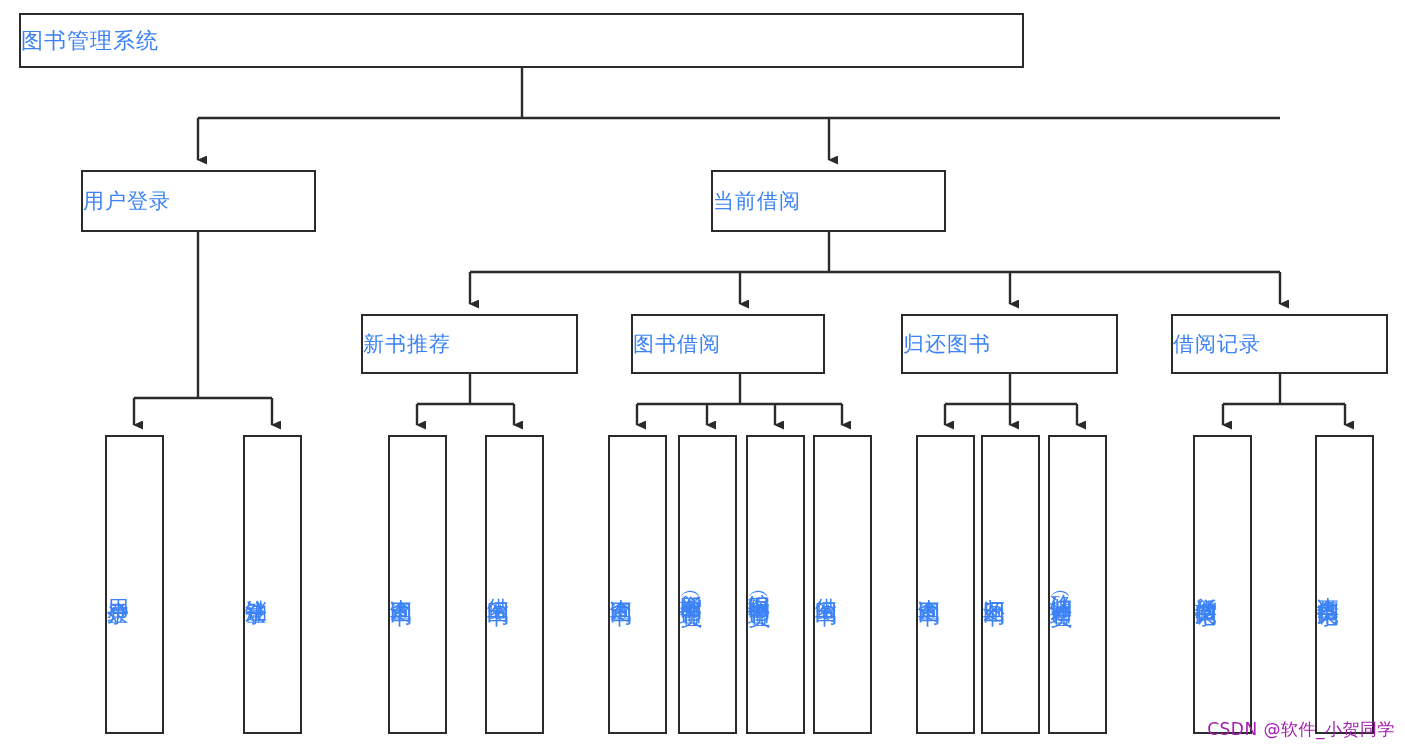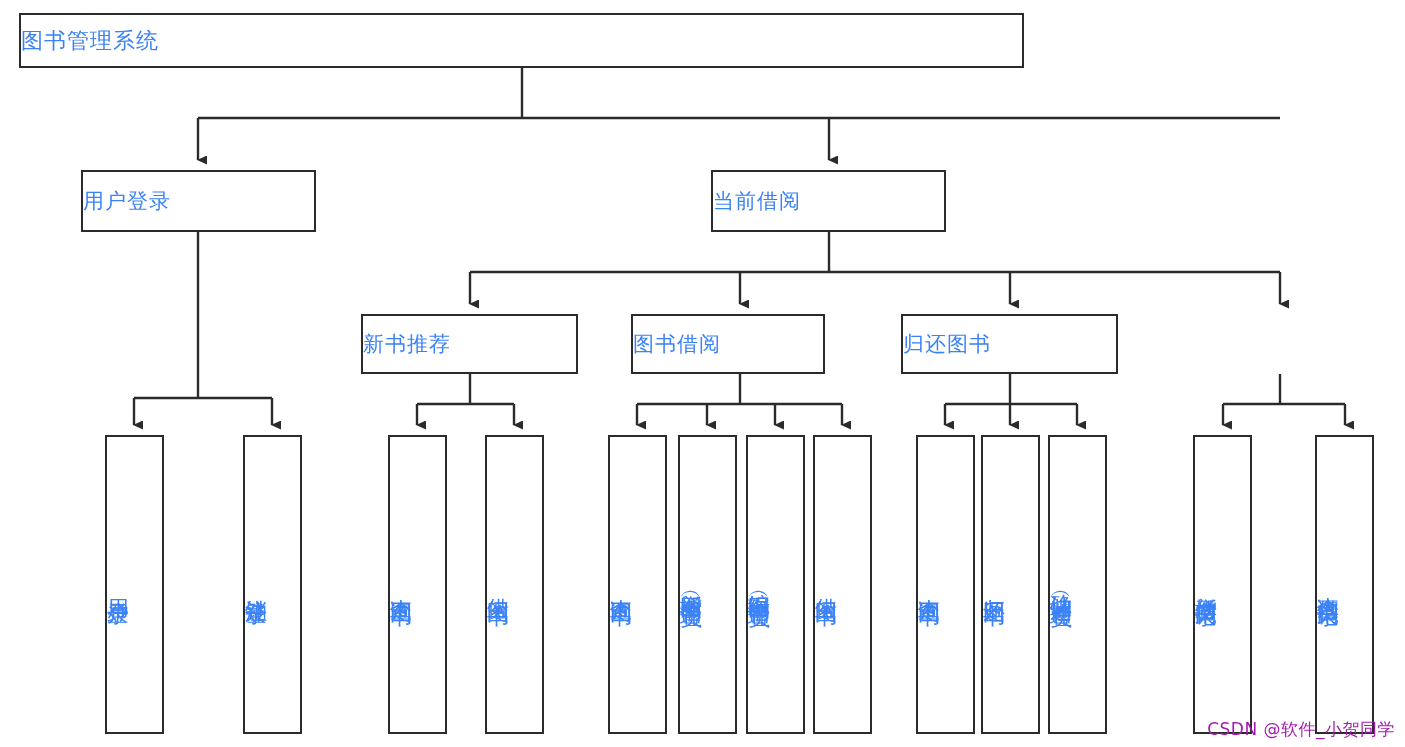--- a/index.html
+++ b/index.html
@@ -133,20 +133,23 @@
 
   <div class="node horizontal" style="left:361px; top:314px; width:217px; height:60px;">
     <span class="label">新书推荐</span>
   </div>
   <div class="node horizontal" style="left:631px; top:314px; width:194px; height:60px;">
     <span class="label">图书借阅</span>
   </div>
   <div class="node horizontal" style="left:901px; top:314px; width:217px; height:60px;">
     <span class="label">归还图书</span>
   </div>
+  <div class="node horizontal" style="left:1171px; top:314px; width:217px; height:60px;">
+    <span class="label">借阅记录</span>
+  </div>
 
   <div class="node vertical" style="left:105px; top:435px; width:59px; height:299px;">
     <span class="label">用户登录</span>
   </div>
   <div class="node vertical" style="left:243px; top:435px; width:59px; height:299px;">
     <span class="label">注销登录</span>
   </div>
   <div class="node vertical" style="left:388px; top:435px; width:59px; height:299px;">
     <span class="label">查询图书</span>
   </div>

